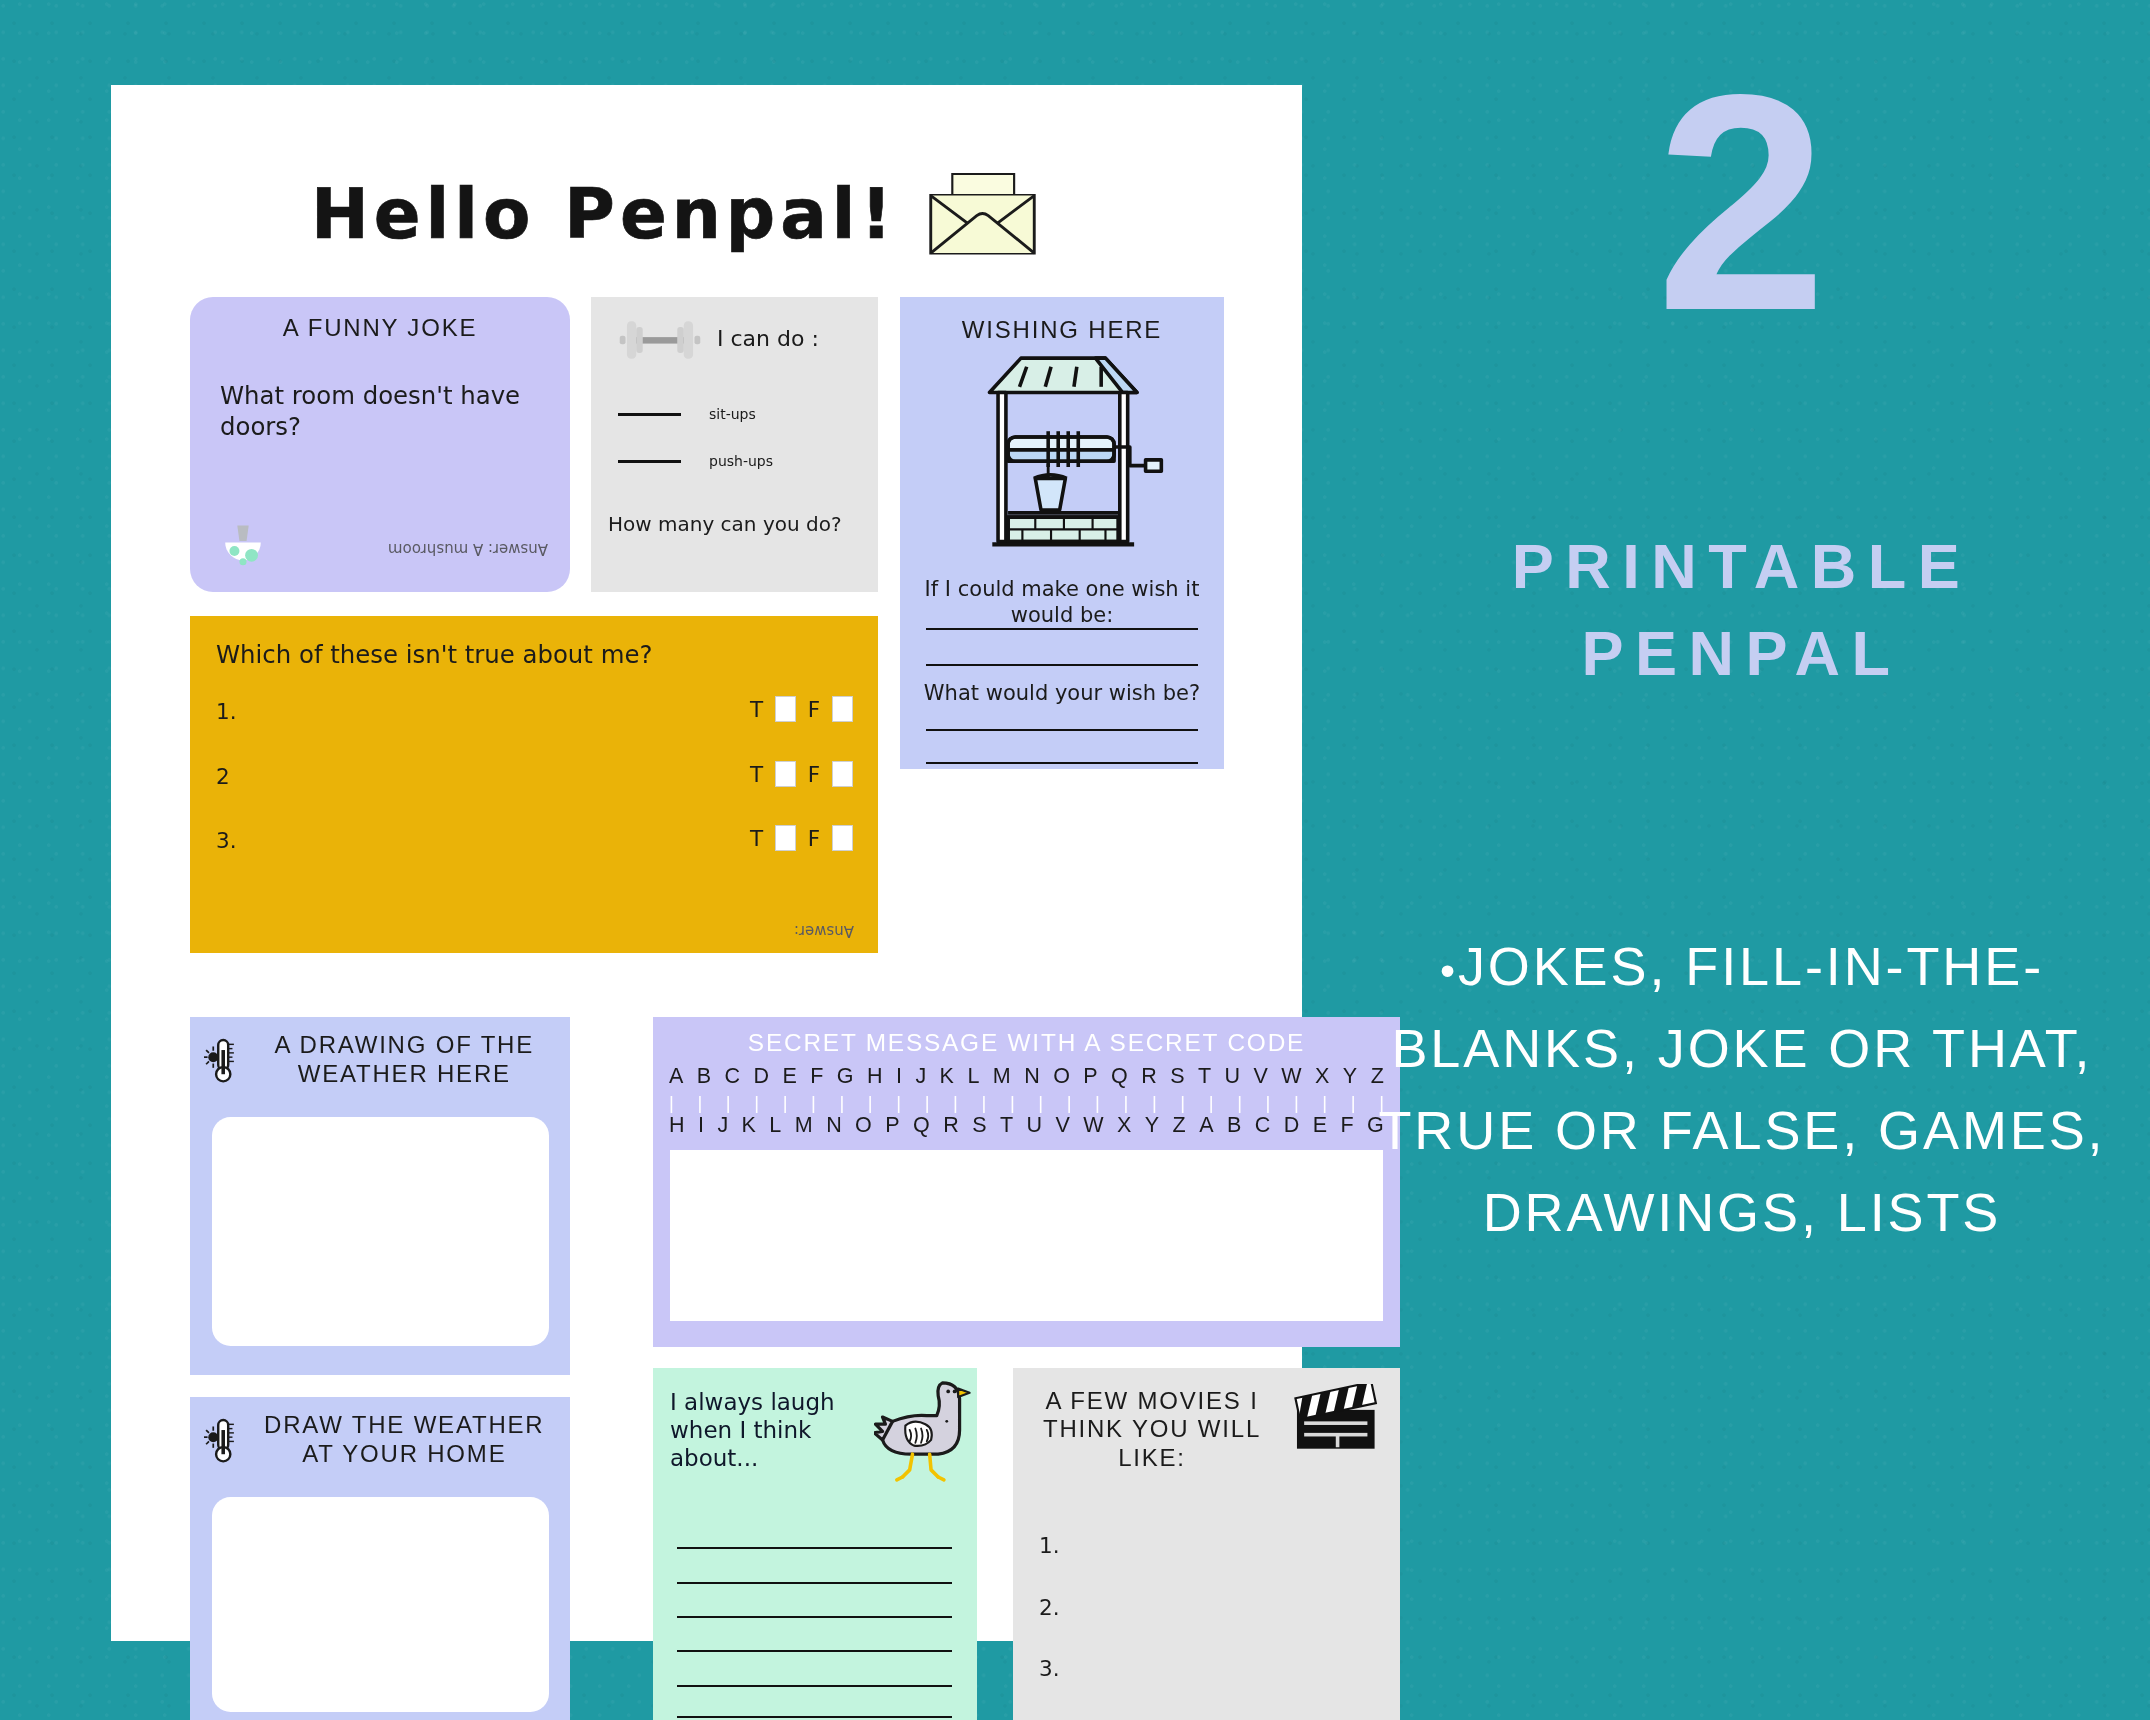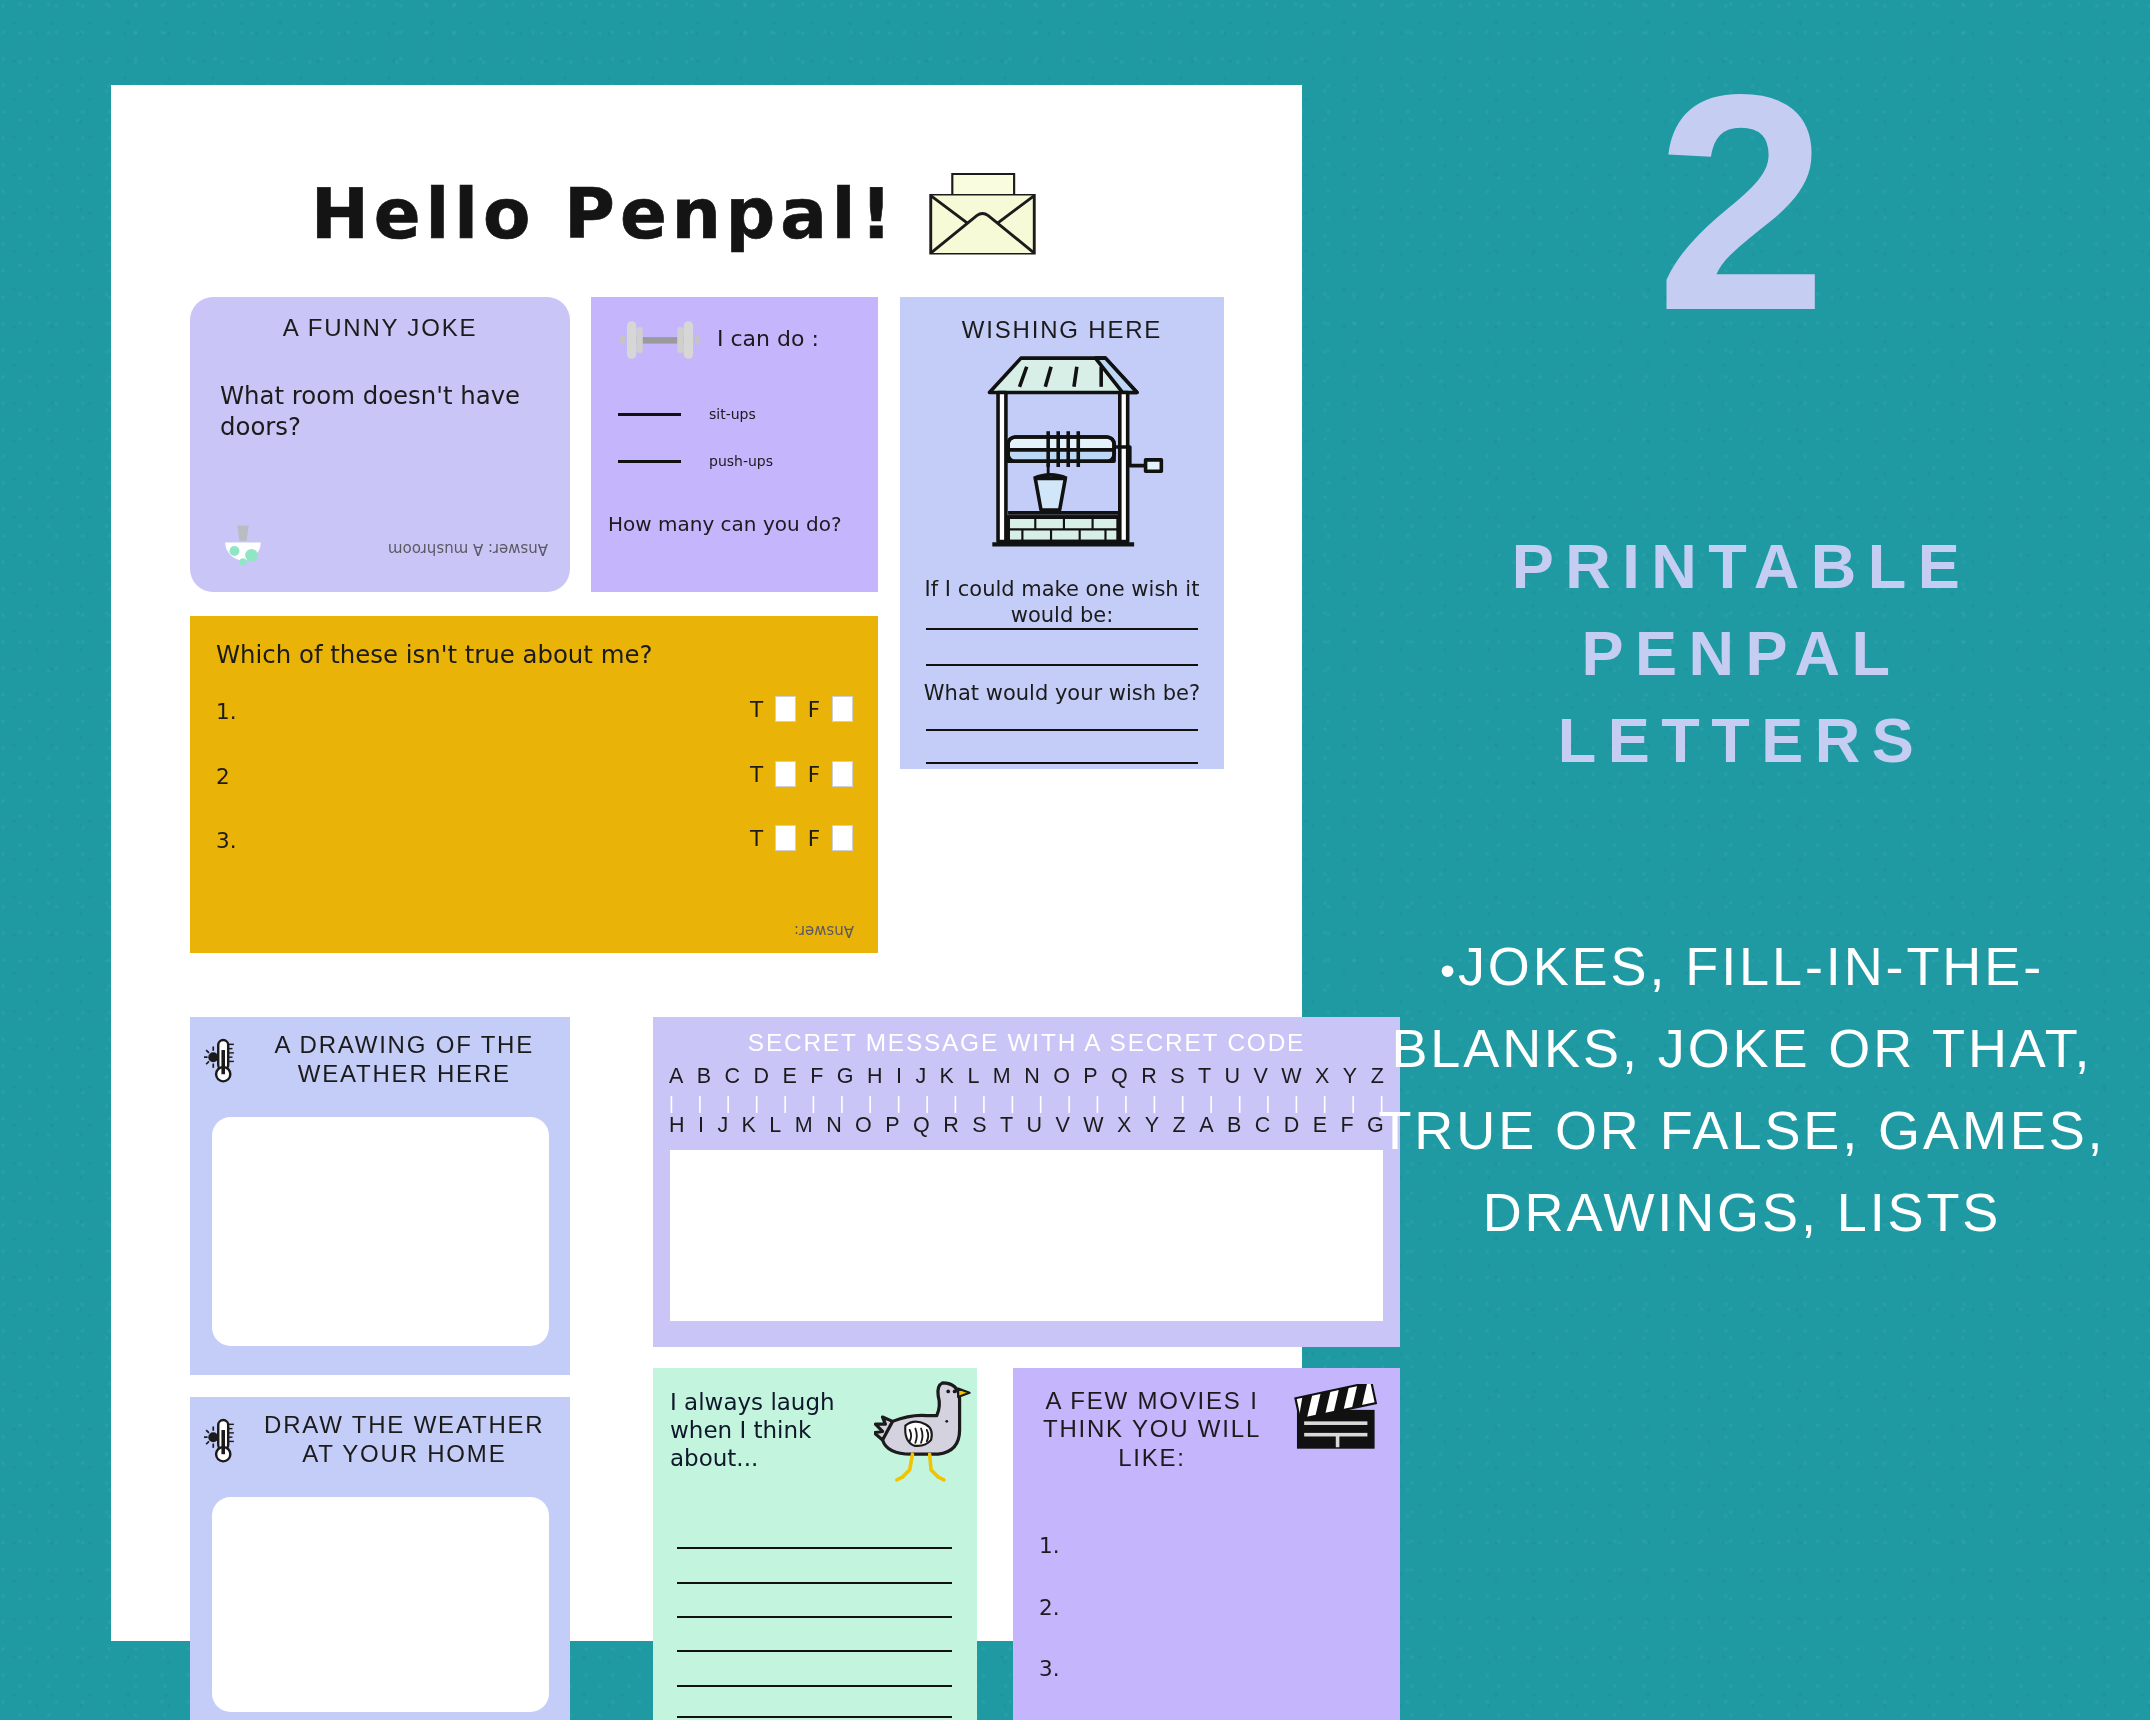--- a/index.html
+++ b/index.html
@@ -48,21 +48,21 @@
     white-space: nowrap;
   }
   .envelope-icon { width: 115px; height: 85px; display:block; }
 
   .panel {
     position: absolute;
     overflow: hidden;
   }
   .p-purple { background: #c9c6f7; }
   .p-periwinkle { background: #c4cdf7; }
-  .p-blue { background: #c4b5fd; }
+  .p-blue { background: #e5e5e5; }
   .p-mint { background: #eab308; }
   .p-mint2 { background: #c3f4de; }
   .cap-title {
     font-family: "Liberation Sans", sans-serif;
     font-size: 24px;
     letter-spacing: 1.8px;
     color: #1b1b1b;
     font-weight: 400;
   }
 
@@ -537,19 +537,18 @@
     <div class="mnum" style="top:288px;">3.</div>
   </div>
 
 </div>
 
 <div class="promo">
   <div class="promo-num">2</div>
   <div class="promo-head">
     <div>PRINTABLE</div>
     <div>PENPAL</div>
-    <div>LETTERS</div>
   </div>
   <div class="promo-bullet">
     <span class="dot">•</span><span>JOKES, FILL-IN-THE-BLANKS, JOKE OR THAT, TRUE OR FALSE, GAMES, DRAWINGS, LISTS</span>
   </div>
 </div>
 
 
 </body></html>

